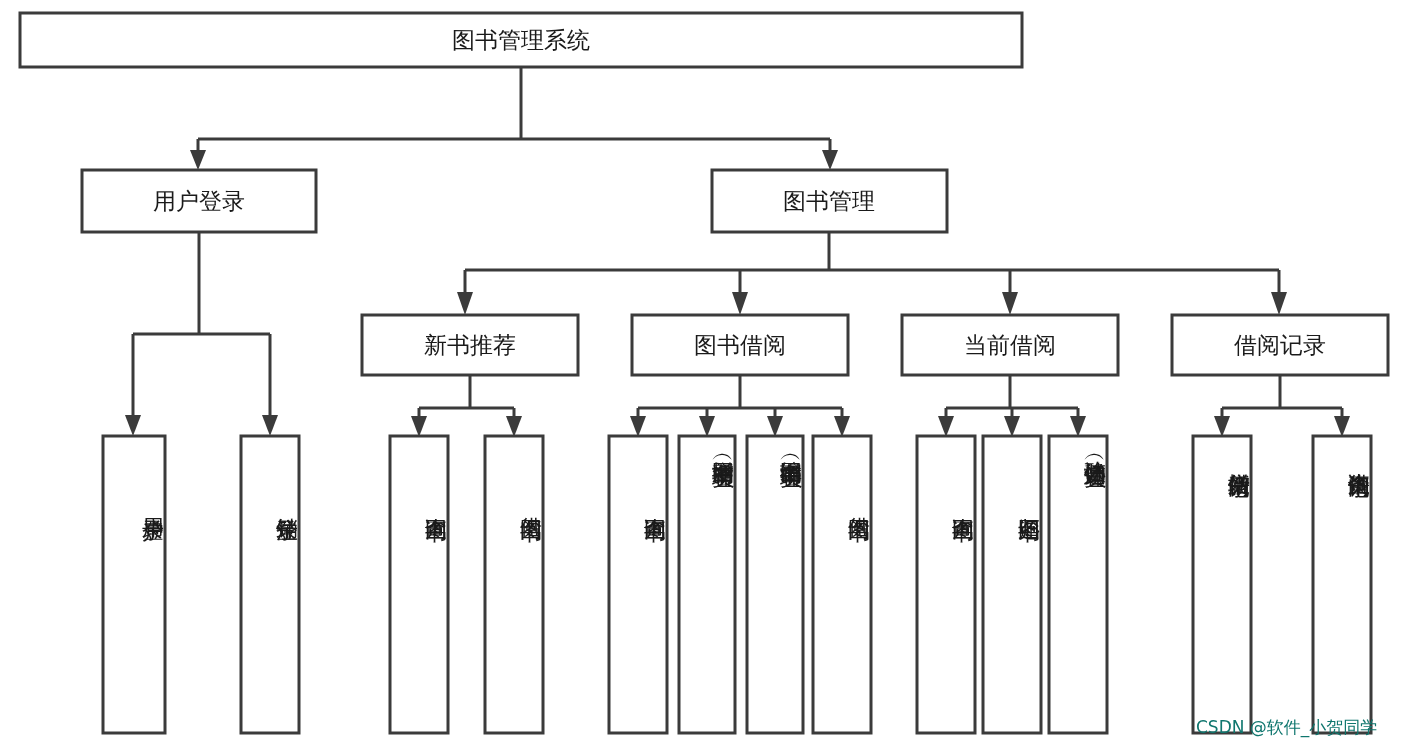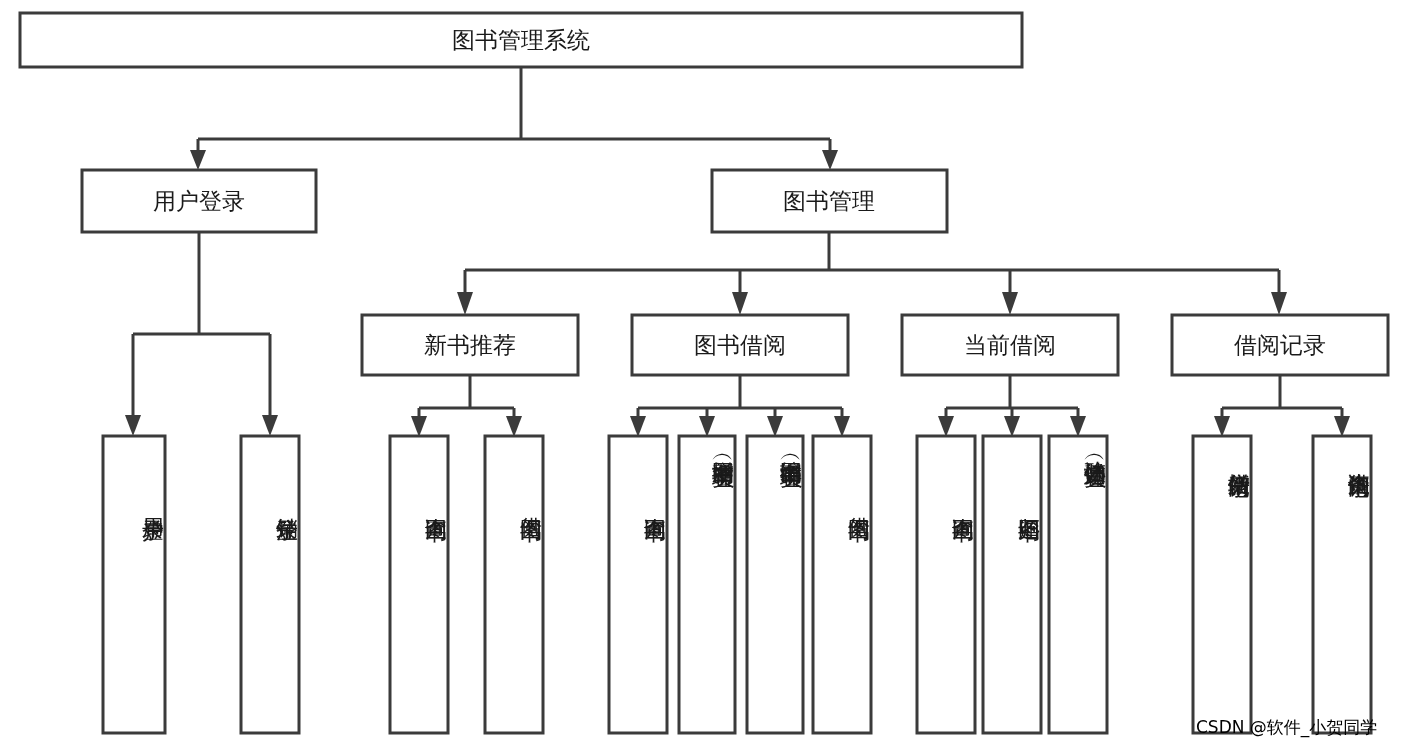--- a/index.html
+++ b/index.html
@@ -59,21 +59,21 @@
     color: #1a1a1a;
     letter-spacing: 1px;
     text-align: center;
     white-space: nowrap;
     pointer-events: none;
   }
   .watermark {
     position: absolute;
     font-family: "DejaVu Sans", "Liberation Sans", sans-serif;
     font-size: 17px;
-    color: #000000;
+    color: #0f766e;
     white-space: nowrap;
   }
 </style>
 </head>
 <body>
 
 <div id="diagram-root">
 
   <svg id="tree-svg" viewBox="0 0 1405 747">
     <defs>

